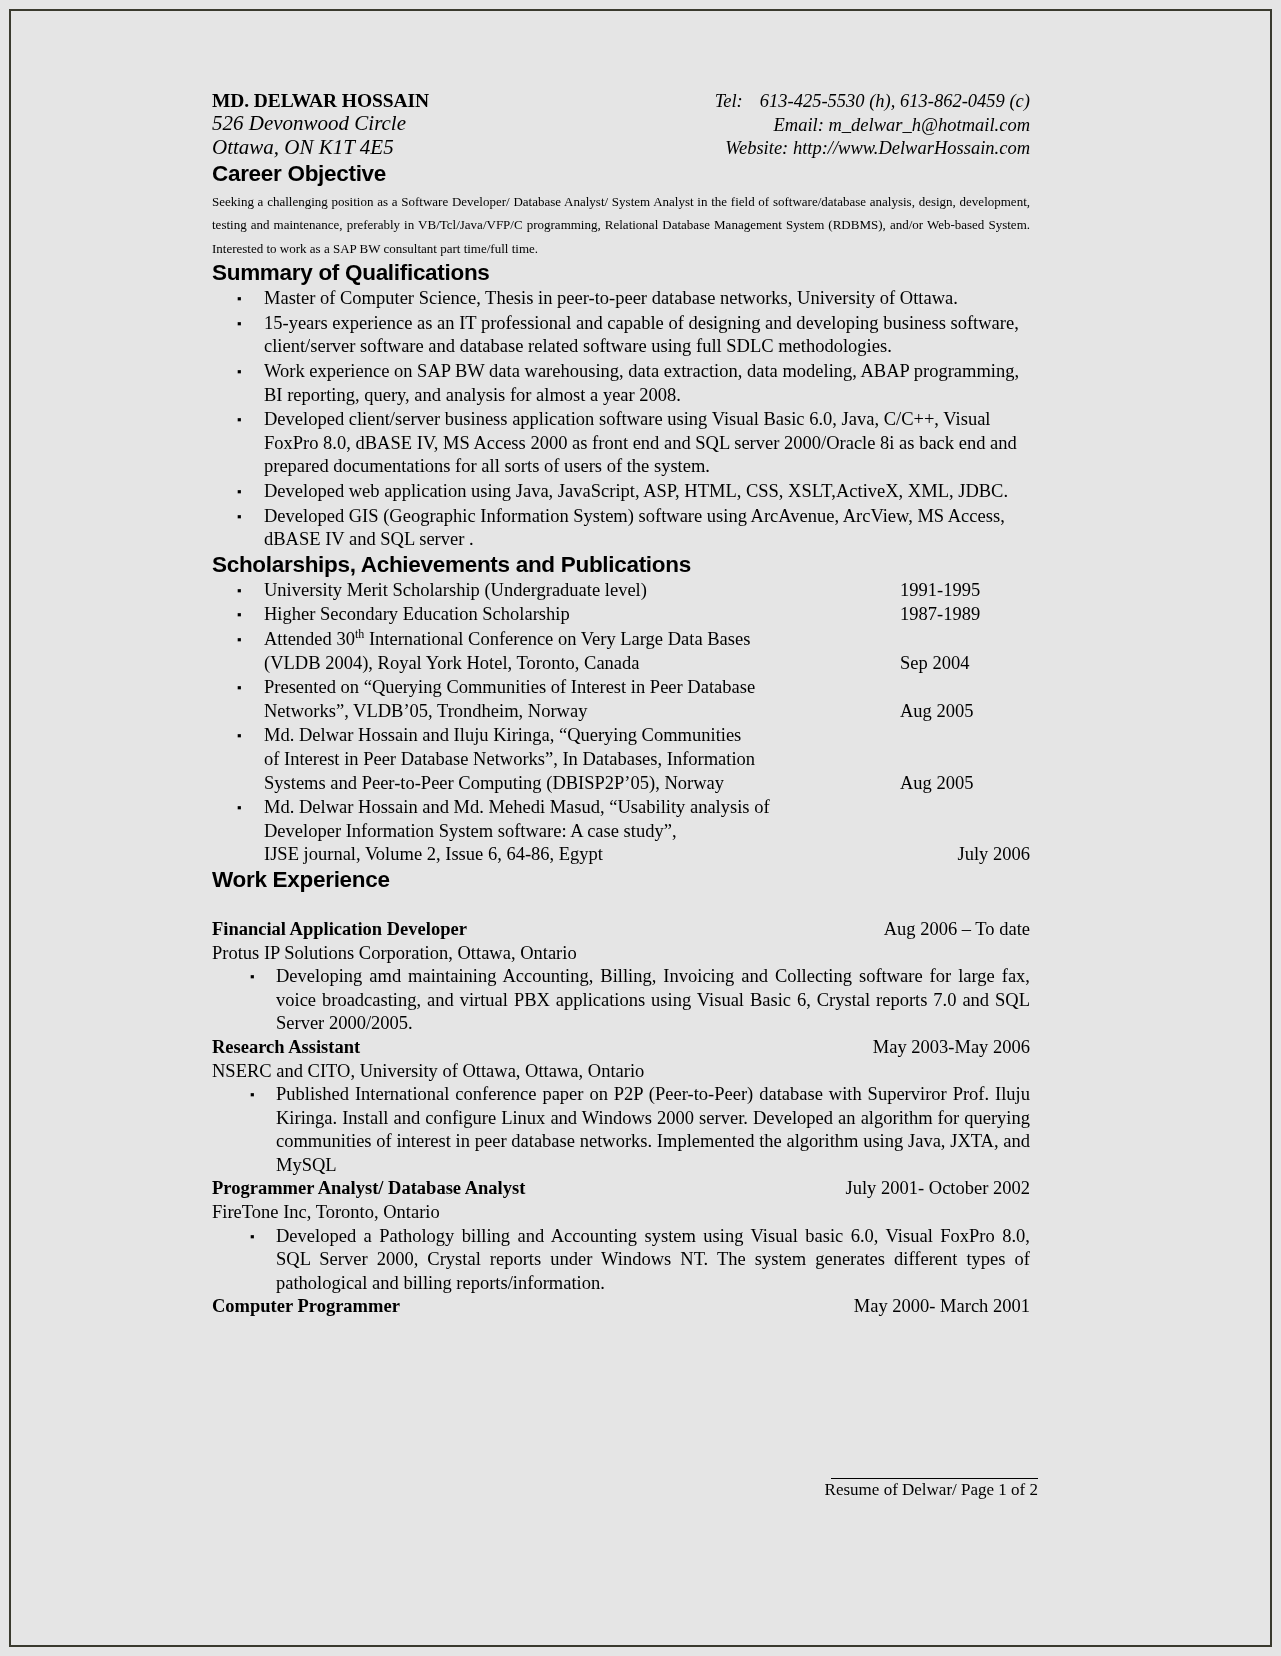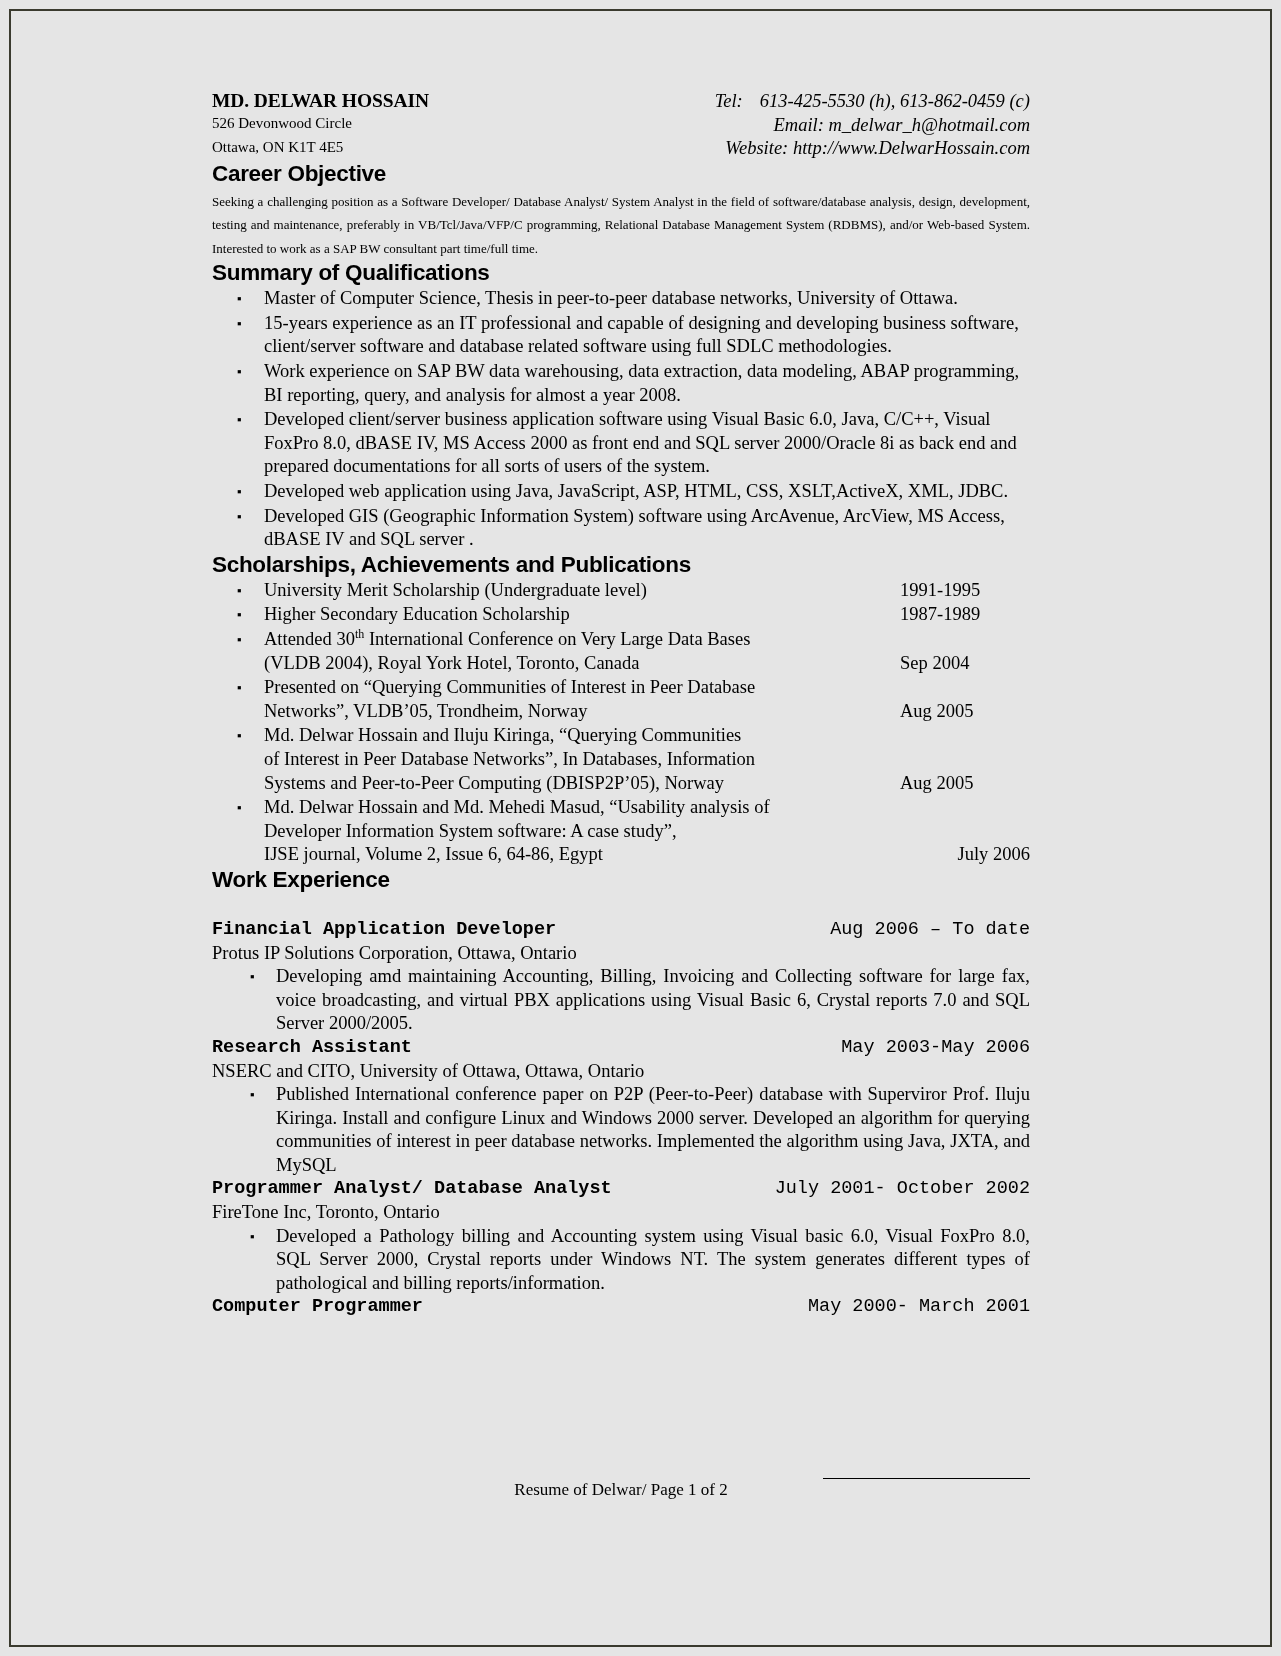--- a/index.html
+++ b/index.html
@@ -42,23 +42,24 @@
   }
   .hdr-name {
     font-family: "Liberation Serif", serif;
     font-weight: bold;
     font-size: 19.5px;
     letter-spacing: -0.1px;
     line-height: 23px;
     white-space: nowrap;
   }
   .hdr-addr {
-    font-size: 15px;
+    font-size: 21px;
     line-height: 23.5px;
     white-space: nowrap;
+    font-style: italic;
   }
   .hdr-left { padding-top: 1px; }
   .hdr-right {
     text-align: right;
     font-size: 18.5px;
     line-height: 23.5px;
     white-space: nowrap;
     padding-top: 2px;
     font-style: italic;
   }
@@ -149,21 +150,20 @@
     line-height: 0;
   }
 
   
   .job-head {
     display: flex;
     justify-content: space-between;
     align-items: flex-start;
     font-size: 18.5px;
     line-height: 23.6px;
-    font-family: Liberation Mono, monospace;
   }
   .job-title {
     font-weight: bold;
     white-space: nowrap;
   }
   .job-date { white-space: nowrap; }
   .job-org {
     font-size: 18.5px;
     line-height: 23.6px;
   }
@@ -186,24 +186,24 @@
     left: 38px;
     top: 0;
     font-size: 13px;
     line-height: 23.6px;
   }
   .joblist-gap { margin-top: 22px; }
 
   
   .footer {
     position: absolute;
-    left: 212px;
+    left: 220px;
     top: 1478px;
     width: 818px;
-    text-align: center;
+    text-align: right;
   }
   .footer-rule {
     border-top: 1px solid #000;
     width: 207px;
     margin-left: auto;
     margin-bottom: 1px;
   }
   .footer-text {
     font-size: 17px;
     line-height: 20px;

